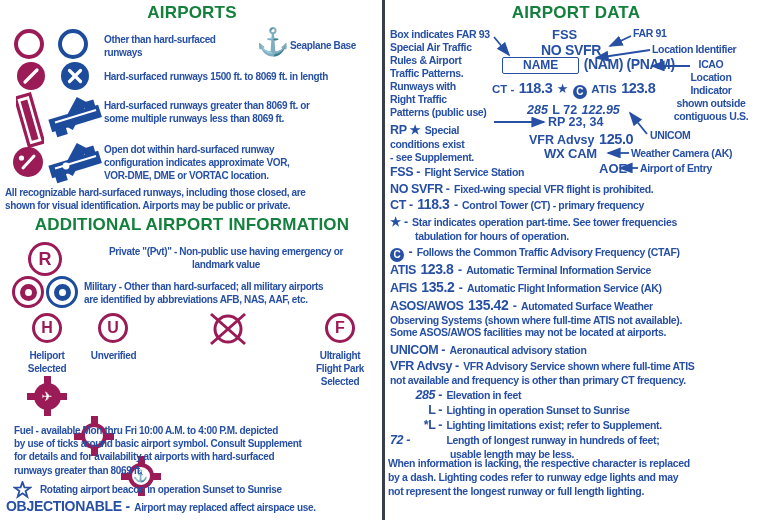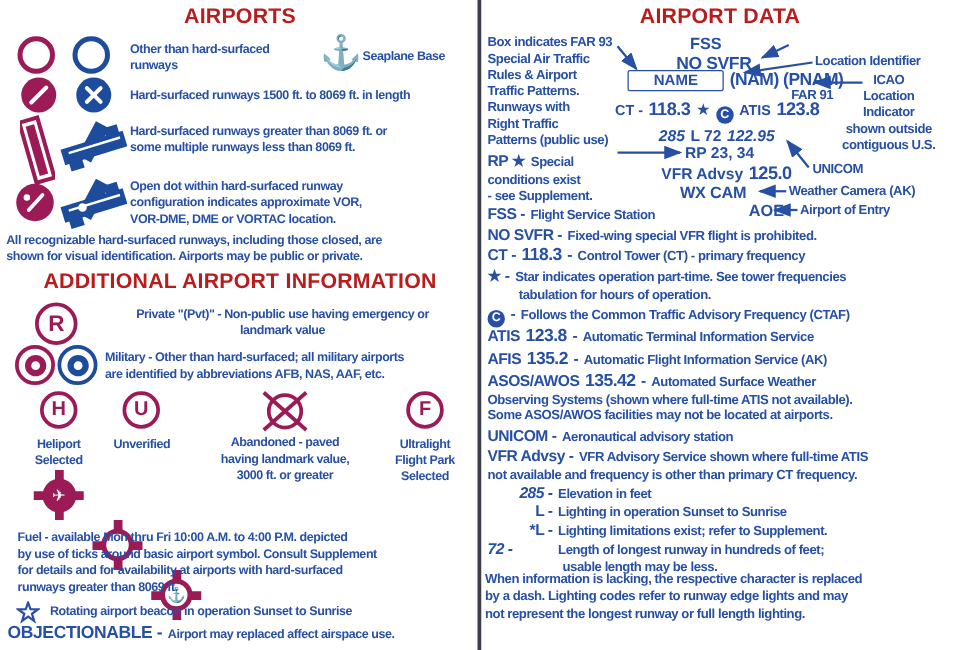--- a/index.html
+++ b/index.html
@@ -3,21 +3,21 @@
 <meta charset="utf-8">
 <style>
   html,body{margin:0;padding:0;background:#f2f0ec;}
   #page{position:relative;width:768px;height:520px;background:#ffffff;overflow:hidden;
         font-family:"Liberation Sans", sans-serif;}
   .abs{position:absolute;}
   .t{color:#2750A4;font-weight:700;}
   .body{font-size:10px;letter-spacing:-0.35px;line-height:13.2px;}
   .pre{white-space:pre-line;}
   .ctr{text-align:center;}
-  .hd{color:#b91c1c;font-weight:800;font-size:17px;letter-spacing:0.2px;text-align:center;width:100%;}
+  .hd{color:#15803d;font-weight:800;font-size:17px;letter-spacing:0.2px;text-align:center;width:100%;}
   .tm{font-size:12.5px;font-weight:700;letter-spacing:-0.4px;}
   .fq{font-size:14px;font-weight:700;letter-spacing:-0.4px;}
   .d{font-size:10.5px;font-weight:700;letter-spacing:-0.35px;}
   .it{font-style:italic;}
   .lab{font-size:10.5px;font-weight:700;letter-spacing:-0.35px;line-height:13px;}
   .ring{border-radius:50%;background:#fff;box-sizing:border-box;}
   .cletter{border-radius:50%;box-sizing:border-box;display:flex;align-items:center;justify-content:center;
            font-weight:800;color:#9A1B56;background:#fff;}
   .mil{border-radius:50%;box-sizing:border-box;display:flex;align-items:center;justify-content:center;background:#fff;}
   .mil>div{border-radius:50%;box-sizing:border-box;background:#fff;}
@@ -134,23 +134,20 @@
         <circle cx="23" cy="19" r="13" fill="none" stroke="#9A1B56" stroke-width="3"></circle>
         <line x1="6" y1="4" x2="40" y2="34" stroke="#9A1B56" stroke-width="3"></line>
         <line x1="40" y1="4" x2="6" y2="34" stroke="#9A1B56" stroke-width="3"></line>
       </svg>
   </div>
   <div class="abs cletter" style="left:325px;top:313px;width:30px;height:30px;border:3.4px solid #9A1B56;font-size:16px;">F</div>
 
   <div class="abs t body pre ctr" style="left:9px;top:349px;width:76px;">Heliport
 Selected</div>
   <div class="abs t body pre ctr" style="left:66px;top:349px;width:95px;">Unverified</div>
-  <div class="abs t body pre ctr" style="left:140px;top:348px;width:176px;">Abandoned - paved
-having landmark value,
-3000 ft. or greater</div>
   <div class="abs t body pre ctr" style="left:296px;top:349px;width:88px;">Ultralight
 Flight Park
 Selected</div>
 
   <div class="abs fuel" style="left:27px;top:376px;">
     <div class="tk n"></div>
       <div class="tk s"></div>
       <div class="tk w"></div>
       <div class="tk e"></div>
     <div class="fc fill">
@@ -255,21 +252,21 @@
     <div class="abs t" style="left:164px;top:115px;font-size:12.5px;font-weight:800;">RP 23, 34</div>
 
     <div class="abs" style="left:145px;top:130px;">
       <span class="t" style="font-size:12.5px;font-weight:800;">VFR Advsy</span>
       <span class="t" style="font-size:14.5px;font-weight:800;letter-spacing:-0.4px;">125.0</span>
     </div>
 
     <div class="abs t" style="left:160px;top:146px;font-size:13px;font-weight:800;letter-spacing:-0.2px;">WX CAM</div>
     <div class="abs t" style="left:215px;top:161px;font-size:13px;font-weight:800;">AOE</div>
 
-    <div class="abs t lab" style="left:249px;top:27px;margin-top:43px;">FAR 91</div>
+    <div class="abs t lab" style="left:249px;top:27px;">FAR 91</div>
     <div class="abs t lab" style="left:268px;top:43px;">Location Identifier</div>
     <div class="abs t lab pre ctr" style="left:272px;top:58px;width:110px;">ICAO
 Location
 Indicator
 shown outside
 contiguous U.S.</div>
     <div class="abs t lab" style="left:266px;top:129px;">UNICOM</div>
     <div class="abs t lab" style="left:247px;top:147px;">Weather Camera (AK)</div>
     <div class="abs t lab" style="left:256px;top:162px;">Airport of Entry</div>
 

